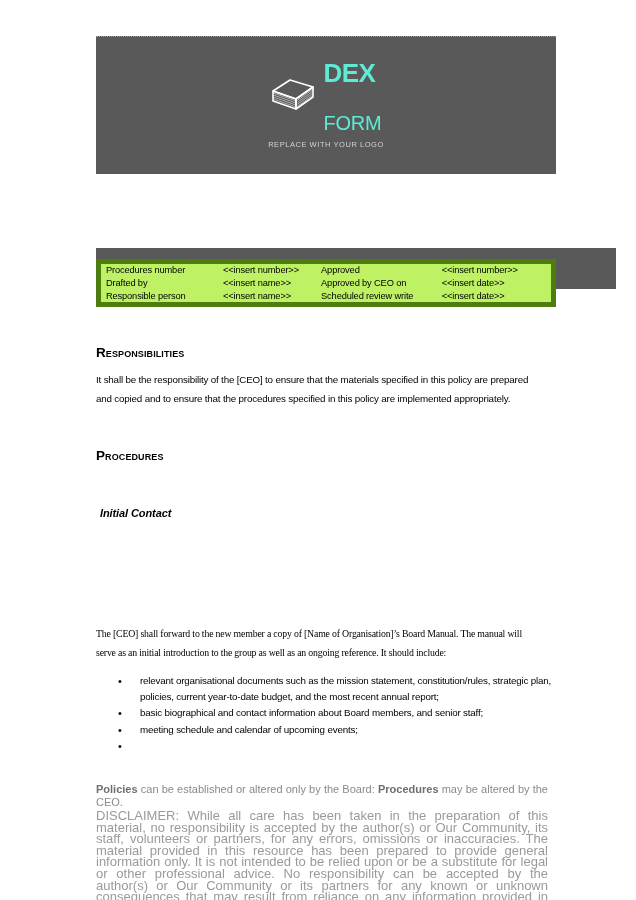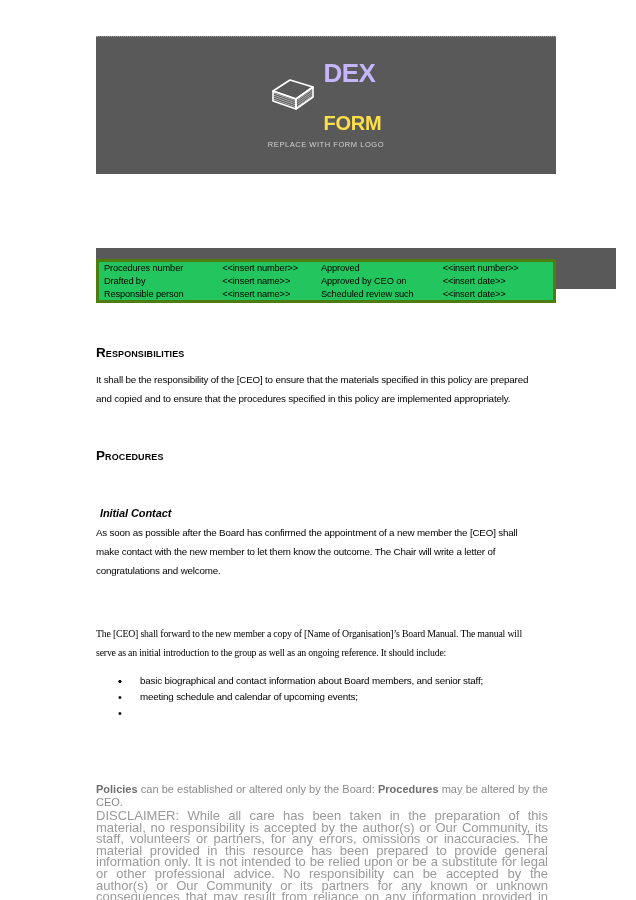--- a/index.html
+++ b/index.html
@@ -49,29 +49,29 @@
     width: 46px;
     height: 40px;
     display: block;
   }
   .logo-words {
     display: flex;
     flex-direction: column;
     line-height: 0.92;
   }
   .logo-dex {
-    color: #c4b5fd;
+    color: #5eead4;
     font-size: 26px;
     font-weight: bold;
     letter-spacing: -0.5px;
   }
   .logo-form {
-    color: #fde047;
+    color: #5eead4;
     font-size: 20px;
-    font-weight: bold;
+    font-weight: normal;
     letter-spacing: -0.2px;
     margin-top: 28px;
   }
   .logo-replace {
     margin-top: 7px;
     color: #d2d2d2;
     font-size: 7.5px;
     letter-spacing: 0.55px;
     text-align: center;
   }
@@ -95,22 +95,22 @@
     font-weight: bold;
     letter-spacing: 0.2px;
   }
 
   
   .info-table {
     position: absolute;
     left: 96px;
     top: 259px;
     width: 460px;
-    background: #22c55e;
-    border: 3px solid #4d7c0f;
+    background: #bef264;
+    border: 5px solid #4d7c0f;
     box-sizing: border-box;
     border-collapse: collapse;
     font-size: 9.3px;
   }
   .info-table td {
     padding: 1.4px 0 1.4px 0;
     vertical-align: top;
     white-space: nowrap;
     letter-spacing: -0.15px;
   }
@@ -216,21 +216,21 @@
           <path d="M27.4 25.4 L42.4 14.6"></path>
           <path d="M27.4 27.4 L42.4 16.6"></path>
           <path d="M27.4 29.4 L42.4 18.6"></path>
         </g>
       </svg>
       <div class="logo-words">
         <span class="logo-dex">DEX</span>
         <span class="logo-form">FORM</span>
       </div>
     </div>
-    <div class="logo-replace">REPLACE WITH FORM LOGO</div>
+    <div class="logo-replace">REPLACE WITH YOUR LOGO</div>
   </div>
 
   <div class="title-bar">
     <span class="doc-title">BOARD MEMBER INDUCTION PROCEDURES</span>
   </div>
 
   <table class="info-table">
     <tbody>
       <tr>
         <td class="c1">Procedures number</td>
@@ -240,39 +240,39 @@
       </tr>
       <tr>
         <td class="c1">Drafted by</td>
         <td class="c2">&lt;&lt;insert name&gt;&gt;</td>
         <td class="c3">Approved by CEO on</td>
         <td class="c4">&lt;&lt;insert date&gt;&gt;</td>
       </tr>
       <tr>
         <td class="c1">Responsible person</td>
         <td class="c2">&lt;&lt;insert name&gt;&gt;</td>
-        <td class="c3">Scheduled review such</td>
+        <td class="c3">Scheduled review write</td>
         <td class="c4">&lt;&lt;insert date&gt;&gt;</td>
       </tr>
     </tbody>
   </table>
 
   <h2 class="h-section abs" style="left:96px; top:345px; width:460px;">Responsibilities</h2>
   <p class="body-p abs" style="left:96px; top:370px; width:450px;">It shall be the responsibility of the [CEO] to ensure that the materials specified in this policy are prepared and copied and to ensure that the procedures specified in this policy are implemented appropriately.</p>
 
   <h2 class="h-section abs" style="left:96px; top:448px; width:460px;">Procedures</h2>
 
   <h3 class="h-sub abs" style="left:96px; top:503px; width:460px;">Initial Contact</h3>
-  <p class="body-p abs" style="left:96px; top:523px; width:445px;">As soon as possible after the Board has confirmed the appointment of a new member the [CEO] shall make contact with the new member to let them know the outcome. The Chair will write a letter of congratulations and welcome.</p>
 
   <p class="body-p abs" style="left:96px; top:624px; width:430px;font-family:Liberation Serif, serif;">The [CEO] shall forward to the new member a copy of [Name of Organisation]’s Board Manual. The manual will serve as an initial introduction to the group as well as an ongoing reference. It should include:</p>
 
   <ul class="bullets" style="top:673px;">
     <li>
       <span class="dot">•</span>
+      <span>relevant organisational documents such as the mission statement, constitution/rules, strategic plan, policies, current year-to-date budget, and the most recent annual report;</span>
     </li>
     <li>
       <span class="dot">•</span>
       <span>basic biographical and contact information about Board members, and senior staff;</span>
     </li>
     <li>
       <span class="dot">•</span>
       <span>meeting schedule and calendar of upcoming events;</span>
     </li>
     <li>

